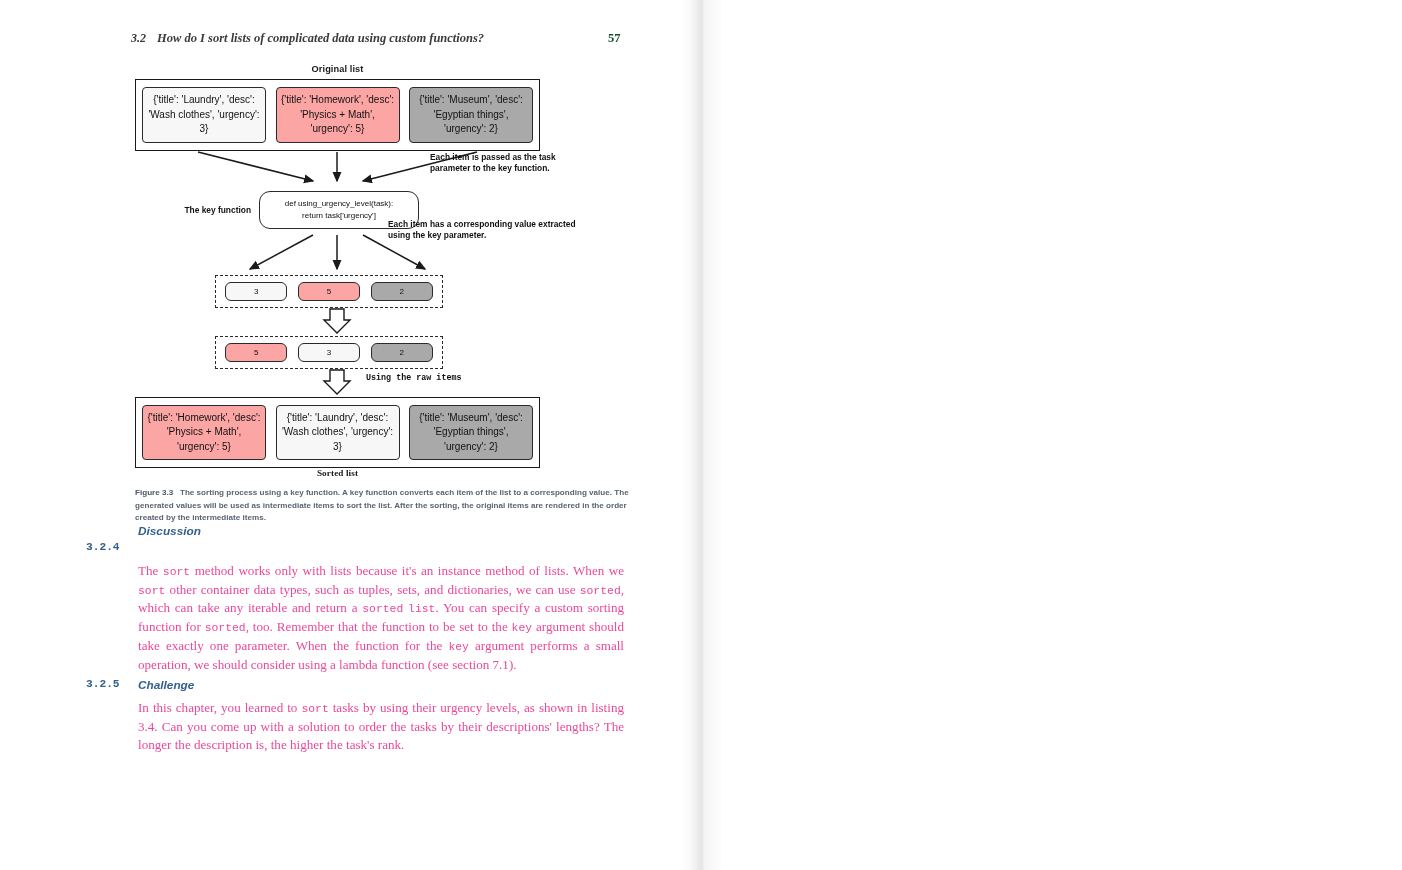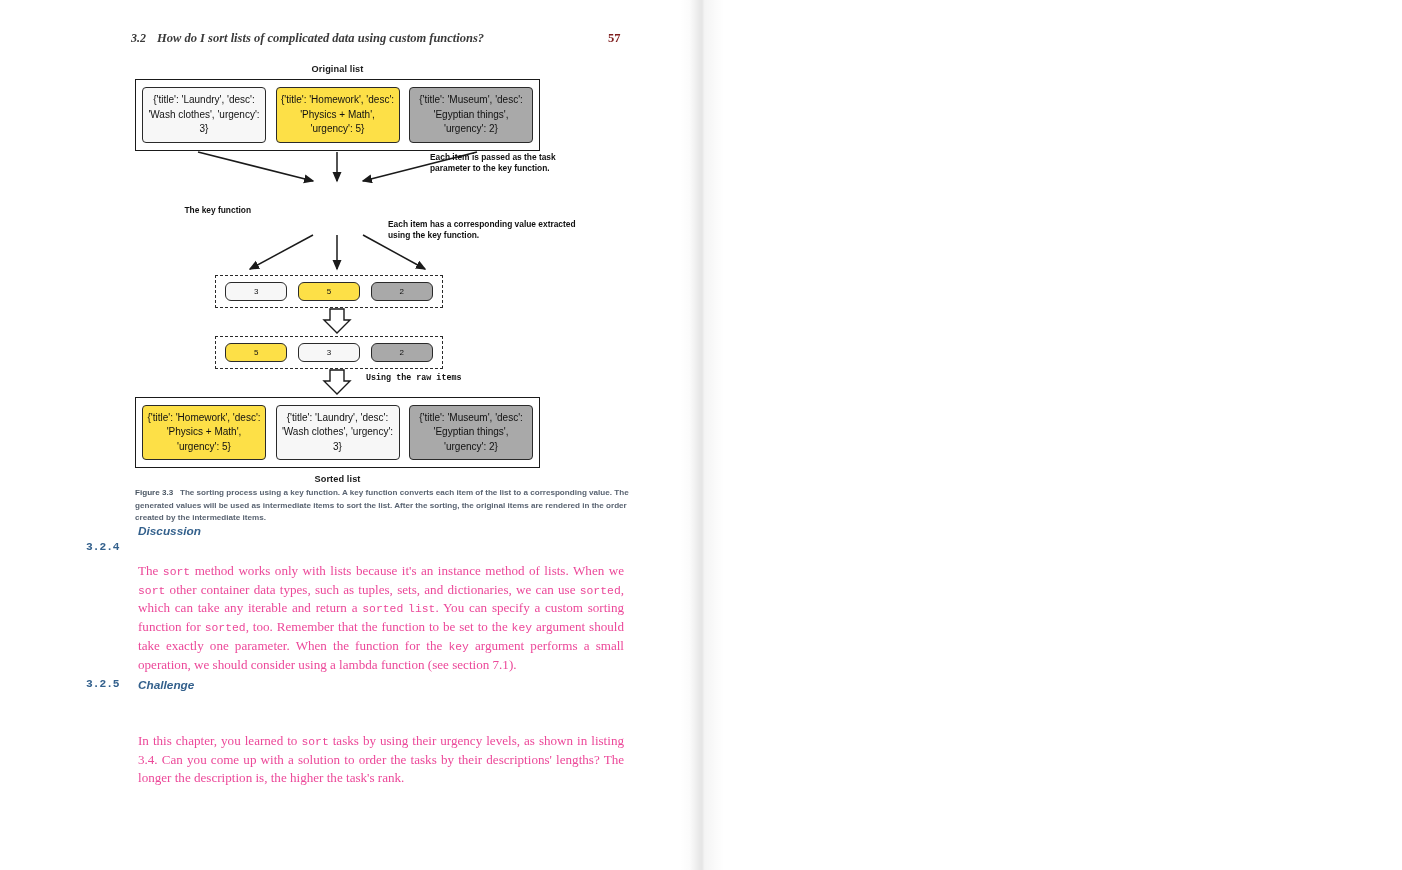--- a/index.html
+++ b/index.html
@@ -27,21 +27,21 @@
     pointer-events:none;z-index:5;
   }
 
   
   .runhead{
     position:absolute;top:31px;font-size:12.5px;color:#3a3a3a;
   }
   .runhead.left{left:131px;width:490px;}
   .runhead .rh-num{font-style:italic;font-weight:bold;font-size:12px;}
   .runhead .rh-title{font-style:italic;font-weight:bold;margin-left:11px;}
-  .folio{position:absolute;top:31px;font-weight:bold;font-size:12.5px;color:#7f1d1d;}
+  .folio{position:absolute;top:31px;font-weight:bold;font-size:12.5px;color:#14532d;}
   .folio.r-left{left:608px;}
 
   
   .figure{position:absolute;left:135px;top:64px;width:405px;}
   .fig-label{
     text-align:center;font-family:"Liberation Sans",sans-serif;
     font-weight:bold;font-size:9.2px;color:#1a1a1a;letter-spacing:.1px;
   }
   .listbar{
     border:1.6px solid #1a1a1a;background:#fff;
@@ -49,21 +49,21 @@
     padding:7px 6px;box-sizing:border-box;
   }
   .dictbox{
     border:1.5px solid #2a2a2a;border-radius:4px;
     width:124px;box-sizing:border-box;
     font-family:"Liberation Sans",sans-serif;
     font-size:10px;line-height:1.45;text-align:center;color:#111;
     padding:5px 3px;
   }
   .sh-white{background:#f7f7f7;}
-  .sh-light{background:#fde047;}
+  .sh-light{background:#fca5a5;}
   .sh-mid{background:#a9a9a9;}
 
   
   .kf-row{position:relative;height:46px;margin-top:0px;}
   .kfbox{
     position:absolute;left:124px;top:4px;width:160px;
     border:1.5px solid #2a2a2a;border-radius:11px;background:#fff;
     font-family:"Liberation Sans",sans-serif;font-size:8px;color:#111;
     text-align:center;padding:6px 4px;line-height:1.5;box-sizing:border-box;
   }
@@ -136,20 +136,24 @@
             <path d="M0,0 L7,3 L0,6 z" fill="#1a1a1a"></path>
           </marker>
         </defs>
         <line x1="63" y1="1" x2="178" y2="30" stroke="#1a1a1a" stroke-width="1.5" marker-end="url(#ah)"></line>
         <line x1="202" y1="1" x2="202" y2="30" stroke="#1a1a1a" stroke-width="1.5" marker-end="url(#ah)"></line>
         <line x1="342" y1="1" x2="228" y2="30" stroke="#1a1a1a" stroke-width="1.5" marker-end="url(#ah)"></line>
       </svg>
 
       <div class="kf-row">
         <div class="kf-caption">The key function</div>
+        <div class="kfbox">
+          <div>def using_urgency_level(task):</div>
+          <div>return task['urgency']</div>
+        </div>
       </div>
 
       <svg width="405" height="42">
         <line x1="178" y1="2" x2="115" y2="36" stroke="#1a1a1a" stroke-width="1.5" marker-end="url(#ah)"></line>
         <line x1="202" y1="2" x2="202" y2="36" stroke="#1a1a1a" stroke-width="1.5" marker-end="url(#ah)"></line>
         <line x1="228" y1="2" x2="290" y2="36" stroke="#1a1a1a" stroke-width="1.5" marker-end="url(#ah)"></line>
       </svg>
 
       <div class="valrow" style="margin-left:80px;">
         <div class="valbox sh-white">3</div>
@@ -170,38 +174,38 @@
       <svg width="405" height="28">
         <path d="M195,1 L195,12 L189,12 L202,25 L215,12 L209,12 L209,1 Z" fill="#ffffff" stroke="#1a1a1a" stroke-width="1.4" stroke-linejoin="miter"></path>
       </svg>
 
       <div class="listbar">
         <div class="dictbox sh-light">{'title': 'Homework', 'desc': 'Physics + Math', 'urgency': 5}</div>
         <div class="dictbox sh-white">{'title': 'Laundry', 'desc': 'Wash clothes', 'urgency': 3}</div>
         <div class="dictbox sh-mid">{'title': 'Museum', 'desc': 'Egyptian things', 'urgency': 2}</div>
       </div>
 
-      <div class="fig-label" style="margin-top:6px;">Sorted list</div>
+      <div class="fig-label" style="margin-top:0;font-family:Liberation Serif, serif;">Sorted list</div>
     </div>
 
     <div class="callout" style="left:430px;top:152px;width:160px;">Each item is passed as the task parameter to the key function.</div>
-    <div class="callout" style="left:388px;top:219px;width:200px;">Each item has a corresponding value extracted using the key function.</div>
+    <div class="callout" style="left:388px;top:219px;width:200px;">Each item has a corresponding value extracted using the key parameter.</div>
     <div class="callout" style="left:366px;top:373px;width:160px;font-family:Liberation Mono, monospace;">Using the raw items</div>
 
     <div class="fig-caption">
       <span class="fignum">Figure 3.3</span>&nbsp;&nbsp;&nbsp;<span>The sorting process using a key function. A key function converts each item of the list to a corresponding value. The generated values will be used as intermediate items to sort the list. After the sorting, the original items are rendered in the order created by the intermediate items.</span>
     </div>
 
     <div class="secnum" style="left:86px;top:541px;font-size:11.2px;">3.2.4</div>
     <div class="sectitle" style="left:138px;top:524px;font-size:11.8px;">Discussion</div>
     <div class="para" style="left:138px;top:562px;width:486px;">The <span class="mono">sort</span> method works only with lists because it's an instance method of lists. When we <span class="mono">sort</span> other container data types, such as tuples, sets, and dictionaries, we can use <span class="mono">sorted</span>, which can take any iterable and return a <span class="mono">sorted</span> <span class="mono">list</span>. You can specify a custom sorting function for <span class="mono">sorted</span>, too. Remember that the function to be set to the <span class="mono">key</span> argument should take exactly one parameter. When the function for the <span class="mono">key</span> argument performs a small operation, we should consider using a lambda function (see section 7.1).</div>
 
     <div class="secnum" style="left:86px;top:678px;font-size:11.2px;">3.2.5</div>
     <div class="sectitle" style="left:138px;top:678px;font-size:11.8px;">Challenge</div>
-    <div class="para" style="left:138px;top:699px;width:486px;margin-top:33px;">In this chapter, you learned to <span class="mono">sort</span> tasks by using their urgency levels, as shown in listing 3.4. Can you come up with a solution to order the tasks by their descriptions' lengths? The longer the description is, the higher the task's rank.</div>
+    <div class="para" style="left:138px;top:699px;width:486px;">In this chapter, you learned to <span class="mono">sort</span> tasks by using their urgency levels, as shown in listing 3.4. Can you come up with a solution to order the tasks by their descriptions' lengths? The longer the description is, the higher the task's rank.</div>
   </div>
 
   <div class="page page-right">
     
     
 
     
 
     
     

